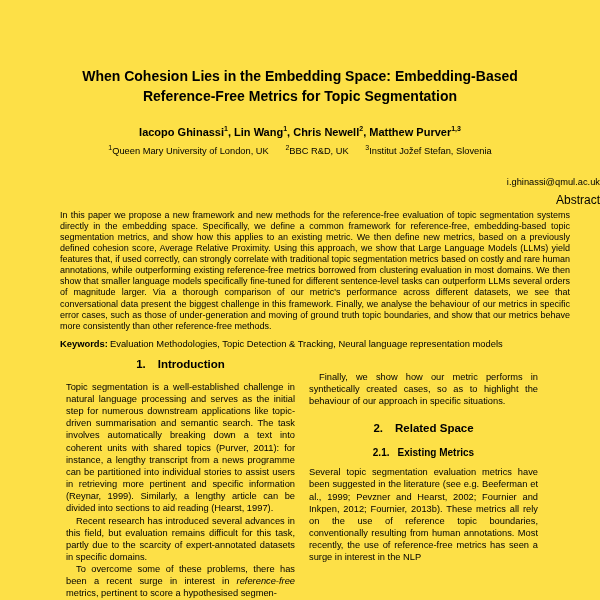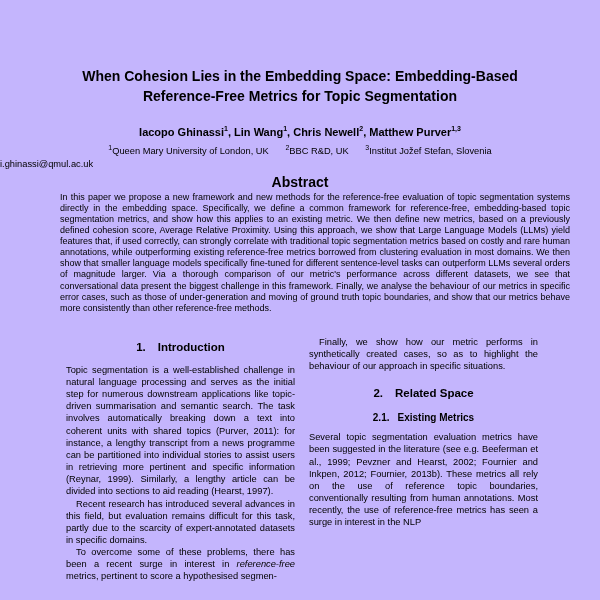--- a/index.html
+++ b/index.html
@@ -5,21 +5,21 @@
   html, body {
     margin: 0;
     padding: 0;
     background: #ffffff;
   }
   .page {
     position: relative;
     width: 600px;
     height: 600px;
     overflow: hidden;
-    background: #c4b5fd;
+    background: #fde047;
     color: #000000;
     font-family: "Liberation Sans", sans-serif;
     -webkit-font-smoothing: antialiased;
   }
   .title {
     margin: 66px 55px 0 55px;
     text-align: center;
     font-size: 14px;
     font-weight: bold;
     line-height: 20px;
@@ -37,30 +37,30 @@
   }
   .authors sup { font-weight: bold; }
   .affiliations {
     margin-top: 3px;
     text-align: center;
     font-size: 9.3px;
     line-height: 12px;
   }
   .affiliation-item { display: inline-block; margin: 0 7px; }
   .email {
-    margin-top: 1px;
-    text-align: left;
+    margin-top: 19px;
+    text-align: right;
     font-size: 9.3px;
     line-height: 12px;
   }
   .abstract-heading {
     margin-top: 6px;
-    text-align: center;
-    font-size: 14px;
-    font-weight: bold;
+    text-align: right;
+    font-size: 12px;
+    font-weight: normal;
     line-height: 13px;
   }
   .abstract-body {
     margin: 3px 30px 0 60px;
     font-size: 9px;
     line-height: 11.1px;
     text-align: justify;
   }
   .keywords {
     margin: 6px 30px 0 60px;
@@ -78,21 +78,21 @@
     width: 229px;
     font-size: 9.3px;
     line-height: 12.15px;
     text-align: justify;
   }
   .sec-heading {
     text-align: center;
     font-size: 11.5px;
     font-weight: bold;
     line-height: 15px;
-    margin: 20px 0 9px 0;
+    margin: 2px 0 9px 0;
   }
   .sec-heading .sec-num { margin-right: 12px; }
   .subsec-heading {
     text-align: center;
     font-size: 10px;
     font-weight: bold;
     line-height: 13px;
     margin: 10px 0 7px 0;
   }
   .subsec-heading .sec-num { margin-right: 8px; }
@@ -119,20 +119,23 @@
     <span class="affiliation-item"><sup>2</sup><span>BBC R&amp;D, UK</span></span>
     <span class="affiliation-item"><sup>3</sup><span>Institut Jožef Stefan, Slovenia</span></span>
   </div>
 
   <div class="email">i.ghinassi@qmul.ac.uk</div>
 
   <div class="abstract-heading">Abstract</div>
 
   <div class="abstract-body">In this paper we propose a new framework and new methods for the reference-free evaluation of topic segmentation systems directly in the embedding space. Specifically, we define a common framework for reference-free, embedding-based topic segmentation metrics, and show how this applies to an existing metric. We then define new metrics, based on a previously defined cohesion score, Average Relative Proximity. Using this approach, we show that Large Language Models (LLMs) yield features that, if used correctly, can strongly correlate with traditional topic segmentation metrics based on costly and rare human annotations, while outperforming existing reference-free metrics borrowed from clustering evaluation in most domains. We then show that smaller language models specifically fine-tuned for different sentence-level tasks can outperform LLMs several orders of magnitude larger. Via a thorough comparison of our metric's performance across different datasets, we see that conversational data present the biggest challenge in this framework. Finally, we analyse the behaviour of our metrics in specific error cases, such as those of under-generation and moving of ground truth topic boundaries, and show that our metrics behave more consistently than other reference-free methods.</div>
 
+  <div class="keywords">
+    <span class="kw-label">Keywords:</span><span>Evaluation Methodologies, Topic Detection &amp; Tracking, Neural language representation models</span>
+  </div>
 
   <div class="columns">
 
     <div class="col col-left">
       <div class="sec-heading">
         <span class="sec-num">1.</span><span>Introduction</span>
       </div>
       <p>Topic segmentation is a well-established challenge in natural language processing and serves as the initial step for numerous downstream applications like topic-driven summarisation and semantic search. The task involves automatically breaking down a text into coherent units with shared topics (Purver, 2011): for instance, a lengthy transcript from a news programme can be partitioned into individual stories to assist users in retrieving more pertinent and specific information (Reynar, 1999). Similarly, a lengthy article can be divided into sections to aid reading (Hearst, 1997).</p>
       <p class="indent">Recent research has introduced several advances in this field, but evaluation remains difficult for this task, partly due to the scarcity of expert-annotated datasets in specific domains.</p>
       <p class="indent"><span>To overcome some of these problems, there has been a recent surge in interest in </span><span class="ital">reference-free</span><span> metrics, pertinent to score a hypothesised segmen-</span></p>

